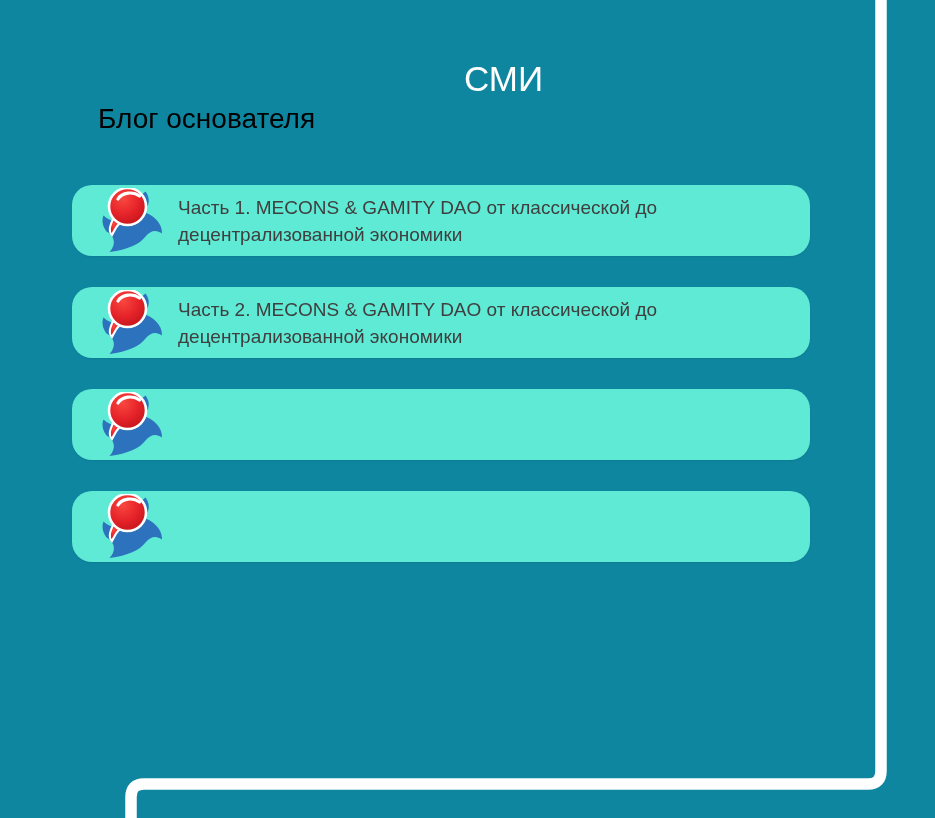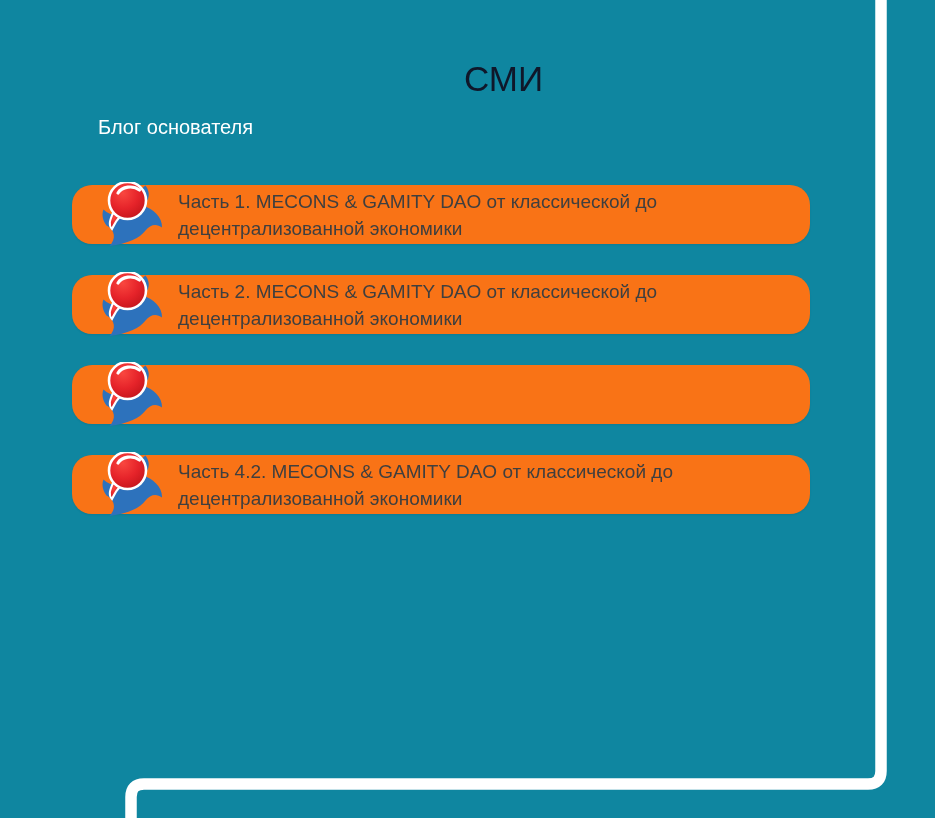--- a/index.html
+++ b/index.html
@@ -19,45 +19,45 @@
     position: absolute;
     left: 0; top: 0;
     width: 935px; height: 818px;
     pointer-events: none;
   }
   .section-title {
     position: absolute;
     left: 72px; top: 58px;
     width: 863px;
     text-align: center;
-    color: #0f172a;
+    color: #ffffff;
     font-size: 35px;
     line-height: 42px;
     font-weight: 400;
   }
   .subtitle {
     position: absolute;
-    left: 98px; top: 112px;
-    color: #ffffff;
-    font-size: 20px;
+    left: 98px; top: 104px;
+    color: #000000;
+    font-size: 28px;
     line-height: 30px;
     font-weight: 400;
   }
   .cards {
     position: absolute;
     left: 72px; top: 185px;
     width: 738px;
   }
   .card {
     display: flex;
     align-items: center;
     width: 738px;
-    height: 59px;
+    height: 71px;
     margin-bottom: 31px;
-    background: #f97316;
+    background: #5eead4;
     border-radius: 20px;
     box-shadow: 0 1px 2px rgba(0,0,0,0.08);
     cursor: pointer;
     text-decoration: none;
   }
   .card-logo {
     flex: 0 0 auto;
     width: 66px; height: 66px;
     margin-left: 28px;
     display: block;
@@ -130,17 +130,16 @@
       <svg class="card-logo" viewBox="0 0 66 66">
           <use href="#logo-g"></use>
         </svg>
     </a>
 
 
     <a class="card">
       <svg class="card-logo" viewBox="0 0 66 66">
           <use href="#logo-g"></use>
         </svg>
-      <span class="card-title">Часть 4.2. MECONS &amp; GAMITY DAO от классической до децентрализованной экономики</span>
     </a>
 
   </div>
 </div>
 
 </body></html>

